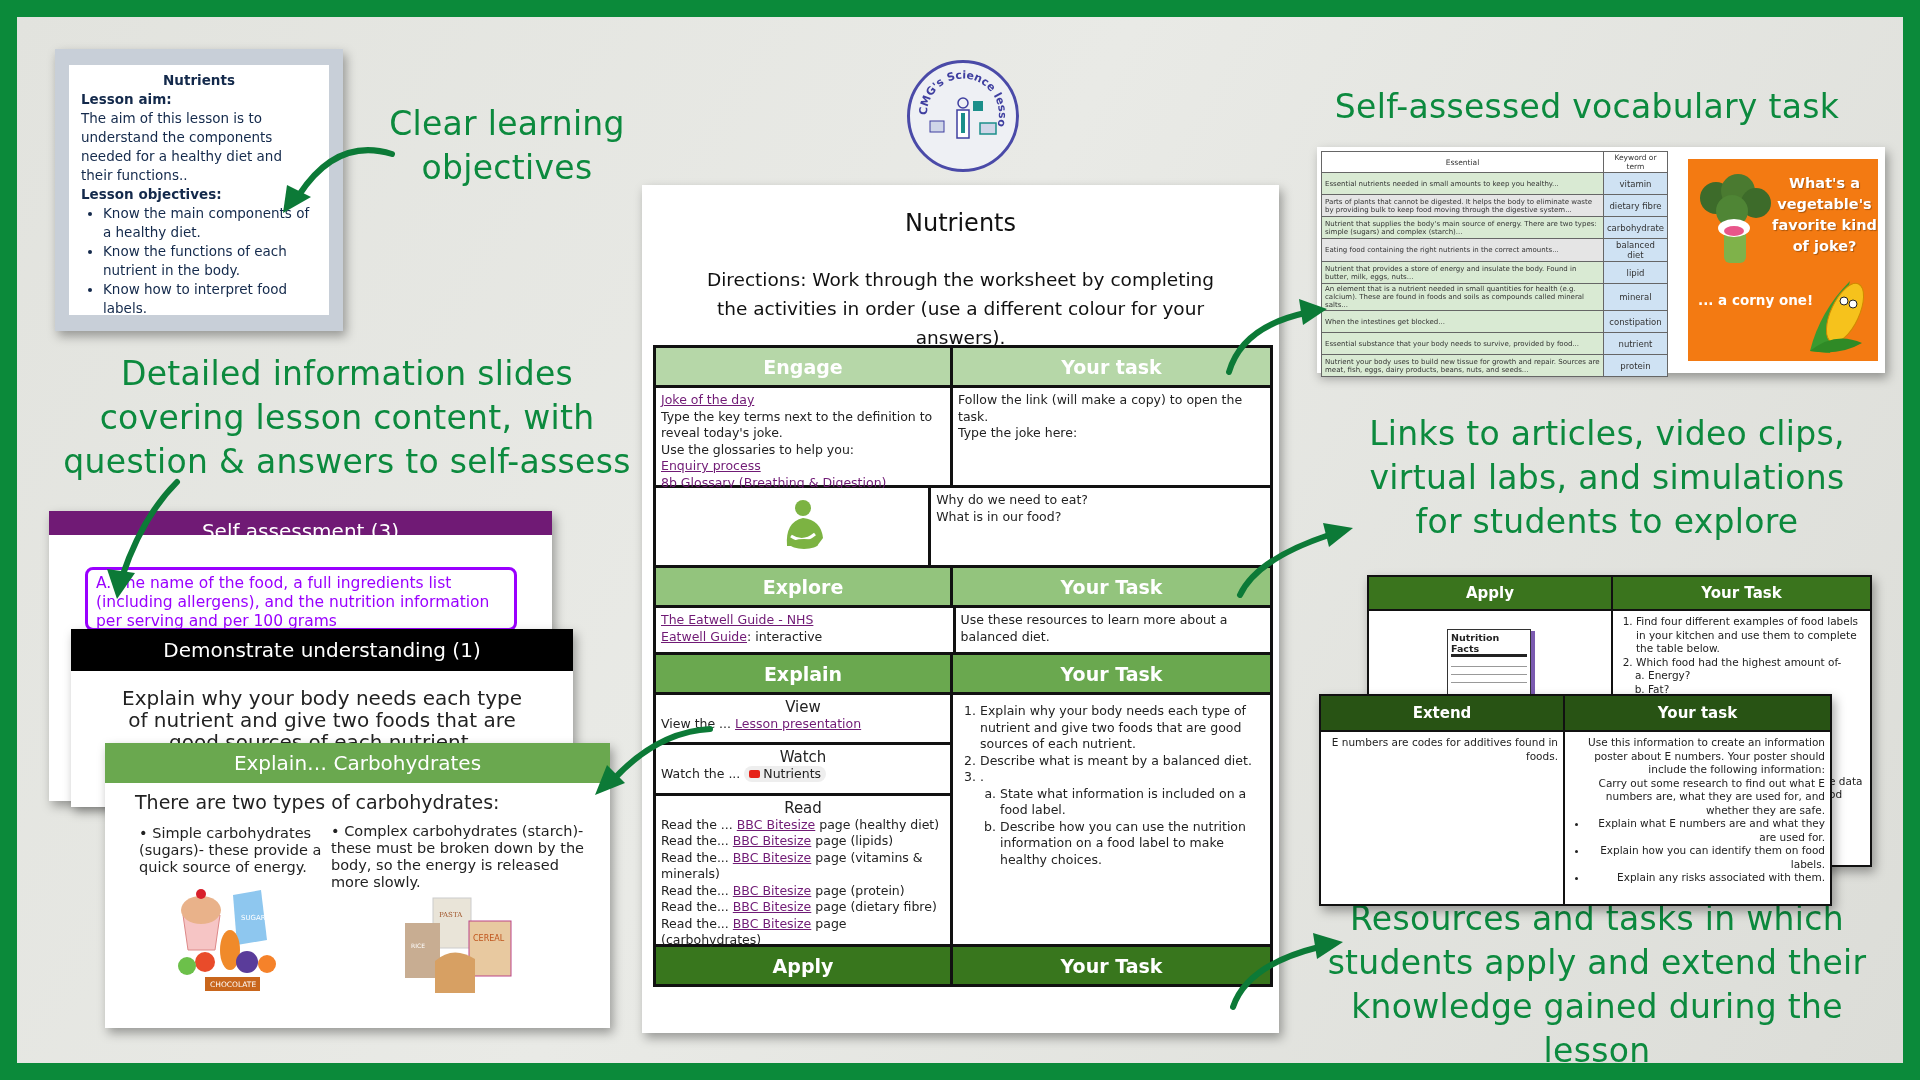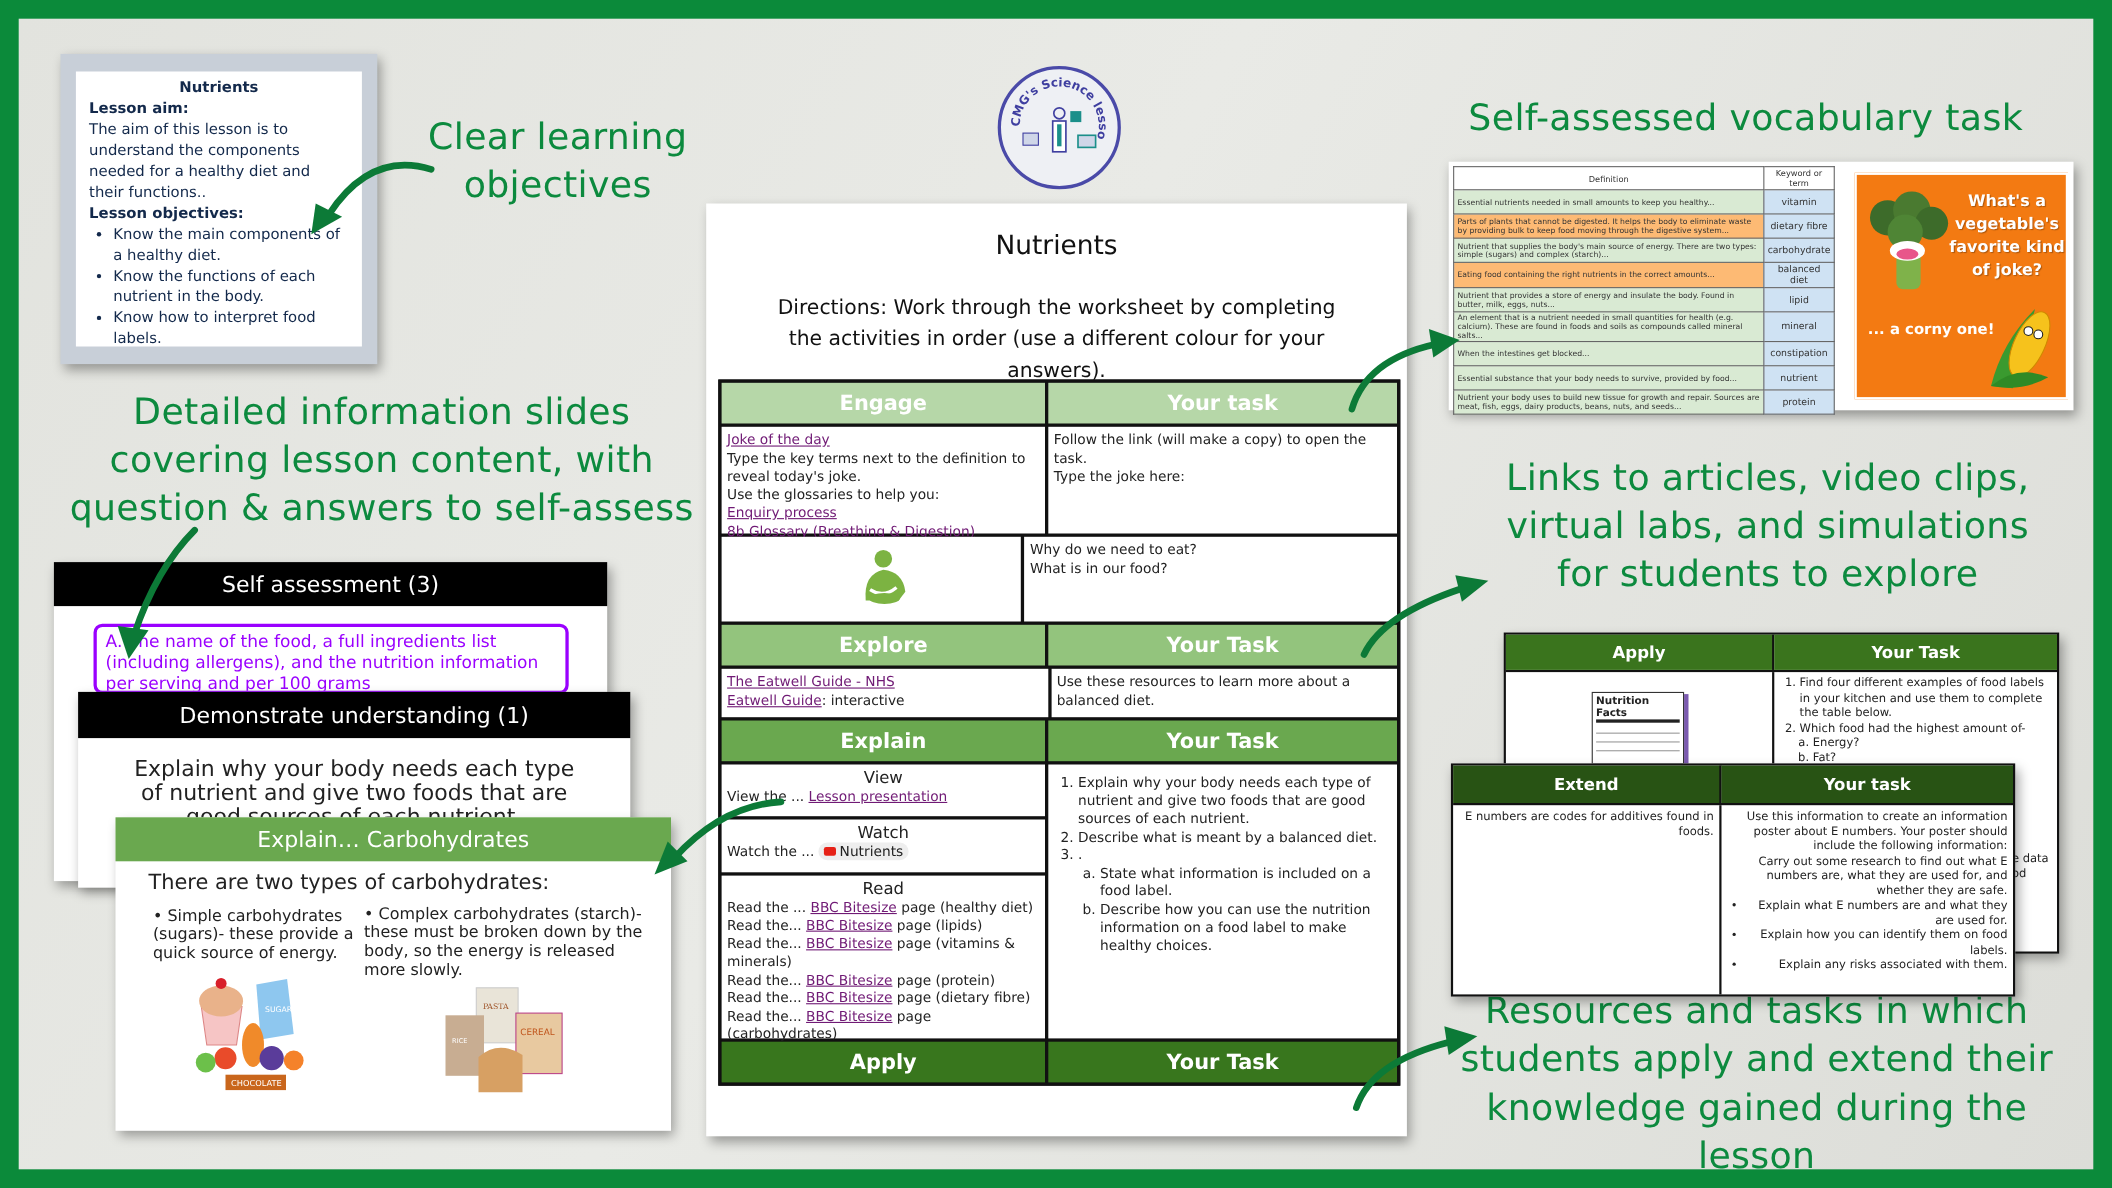--- a/index.html
+++ b/index.html
@@ -51,21 +51,21 @@
   .ctr { text-align: center; font-size: 15px; }
   .yt-chip { display: inline-block; background: #eee; border-radius: 8px; padding: 0 5px; }
   .yt-icon { display: inline-block; width: 11px; height: 8px; background: #e62117; border-radius: 2px; vertical-align: middle; margin-right: 3px; }
 
   
   .vocab { background: #fff; padding: 4px; }
   .vt { border-collapse: collapse; width: 100%; font-size: 7px; }
   .vt td, .vt th { border: 1px solid #666; padding: 1px 3px; height: 22px; color: #333; }
   .vt th { font-weight: normal; height: 14px; font-size: 7.5px; }
   .vt .g { background: #d9ead3; }
-  .vt .r { background: #fdba74; }
+  .vt .r { background: #e5e5e5; }
   .vt .k { background: #cfe2f3; text-align: center; font-size: 8.5px; width: 64px; }
 
   .joke { background: #f37a12; border: 2px solid #fff; }
   .joke-q { color: #fff; font-weight: bold; font-size: 14.5px; line-height: 21px; text-align: center; text-shadow: 1px 1px 1px rgba(0,0,0,0.3); }
   .joke-a { color: #fff; font-weight: bold; font-size: 13.5px; }
 
   
   .slide { background: #fff; }
   .slide-hdr { color: #fff; text-align: center; font-size: 20px; }
   .sa-box { border: 3px solid #9a00ff; border-radius: 8px; color: #9a00ff; font-size: 15.5px; line-height: 19px; padding: 4px 8px; }
@@ -117,21 +117,21 @@
       <rect x="20" y="58" width="14" height="11" fill="#cfd6e8" stroke="#3f3fa0"></rect>
       <rect x="70" y="60" width="16" height="11" fill="#cfd6e8" stroke="#1b8f8a" stroke-width="1.5"></rect>
       <rect x="63" y="38" width="10" height="10" fill="#1b8f8a"></rect>
     </svg>
   </div>
 
   <div class="abs vocab shadow" style="left:1300px; top:130px; width:568px; height:226px;">
     <table class="vt" style="position:absolute; left:4px; top:4px; width:347px;">
       <tbody>
           <tr>
-        <th>Definition</th>
+        <th>Essential</th>
         <th>Keyword or term</th>
       </tr>
       <tr>
             <td class="g">Essential nutrients needed in small amounts to keep you healthy...</td>
             <td class="k">vitamin</td>
           </tr>
       <tr>
             <td class="r">Parts of plants that cannot be digested. It helps the body to eliminate waste by providing bulk to keep food moving through the digestive system...</td>
             <td class="k">dietary fibre</td>
           </tr>
@@ -181,21 +181,21 @@
         <path d="M10,80 Q20,40 50,10 Q40,50 30,82 Z" fill="#3a9a2f"></path>
         <ellipse cx="45" cy="42" rx="14" ry="32" transform="rotate(25 45 42)" fill="#f6c21c" stroke="#d08a00"></ellipse>
         <circle cx="44" cy="30" r="4" fill="#fff" stroke="#222"></circle>
           <circle cx="53" cy="33" r="4" fill="#fff" stroke="#222"></circle>
         <path d="M10,80 Q35,60 62,72 Q40,85 10,80Z" fill="#2f8a26"></path>
       </svg>
     </div>
   </div>
 
   <div class="abs slide shadow" style="left:32px; top:494px; width:503px; height:290px;">
-    <div class="slide-hdr" style="background:#000000; height:40px; line-height:40px;">Self assessment (3)</div>
+    <div class="slide-hdr" style="background:#701a75; height:24px; line-height:40px;">Self assessment (3)</div>
     <div class="abs sa-box" style="left:36px; top:56px; width:432px; height:64px; overflow:hidden;">A. The name of the food, a full ingredients list (including allergens), and the nutrition information per serving and per 100 grams</div>
   </div>
 
   <div class="abs slide shadow" style="left:54px; top:612px; width:502px; height:178px;">
     <div class="slide-hdr" style="background:#000; height:42px; line-height:42px;">Demonstrate understanding (1)</div>
     <div style="text-align:center; font-size:20px; line-height:22px; color:#222; padding:16px 40px 0; height:80px; overflow:hidden;">Explain why your body needs each type of nutrient and give two foods that are good sources of each nutrient.</div>
   </div>
 
   <div class="abs slide shadow" style="left:88px; top:726px; width:505px; height:285px;">
     <div class="slide-hdr" style="background:#6aa84f; height:40px; line-height:40px;">Explain… Carbohydrates</div>

